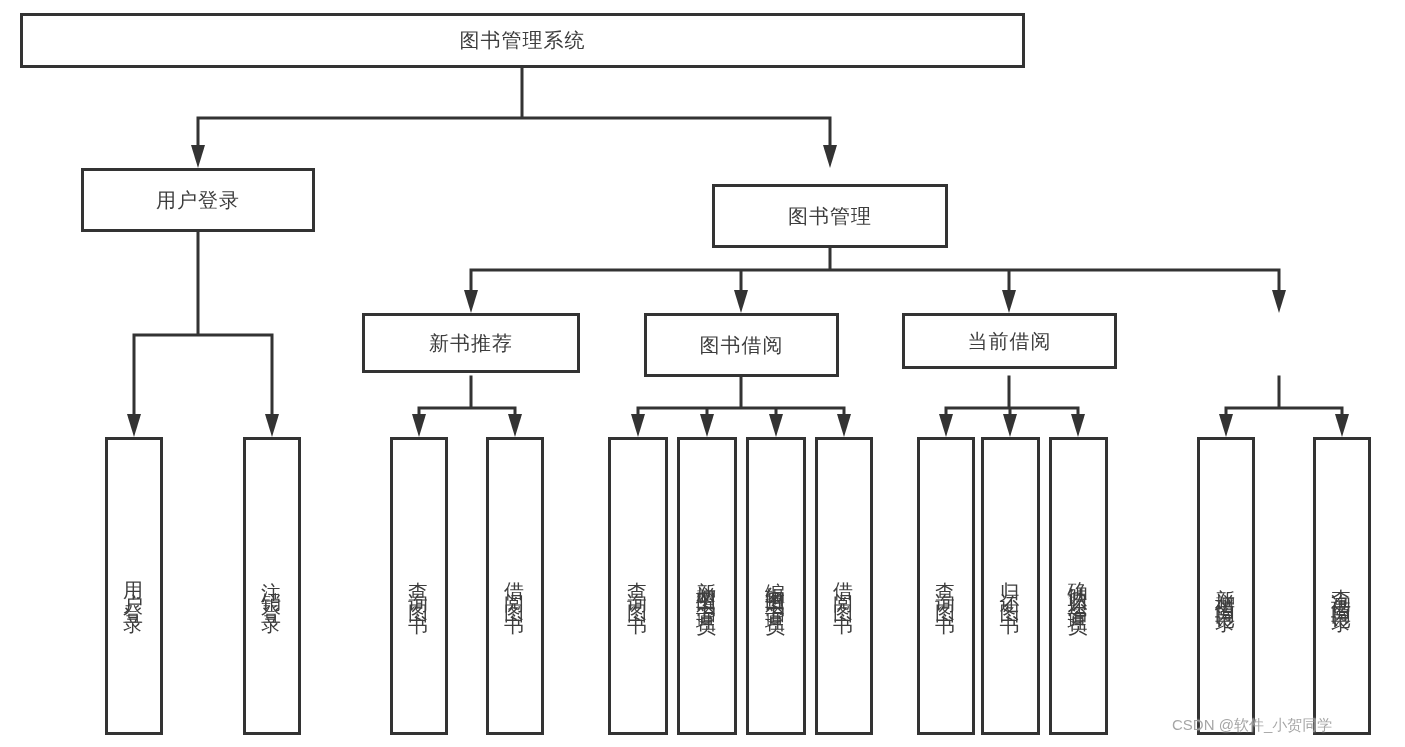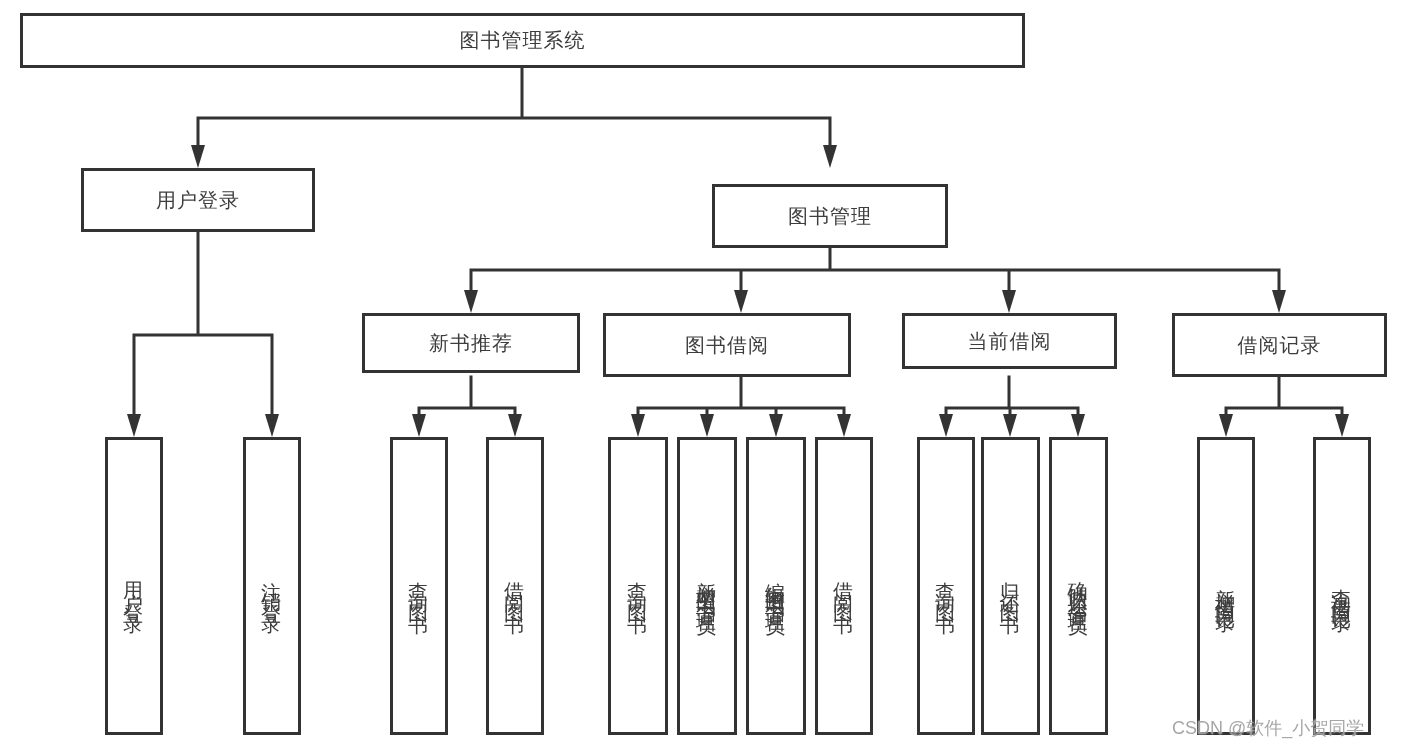--- a/index.html
+++ b/index.html
@@ -42,21 +42,21 @@
     padding-top: 4px;
   }
   .vnode.v-long {
     letter-spacing: 5px;
   }
   .watermark {
     position: absolute;
     left: 1172px;
     top: 716px;
     width: 233px;
-    font-size: 18px;
+    font-size: 15px;
     color: rgba(150, 150, 150, 0.85);
     text-shadow: 0 0 2px #ffffff;
     white-space: nowrap;
     z-index: 5;
   }
 </style>
 </head>
 <body>
 
 <div id="canvas">
@@ -107,23 +107,22 @@
       <polygon points="1335,414 1349,414 1342,437"></polygon>
     </g>
   </svg>
 
   <div class="node" style="left:20px; top:13px; width:1005px; height:55px;">图书管理系统</div>
 
   <div class="node" style="left:81px; top:168px; width:234px; height:64px;">用户登录</div>
   <div class="node" style="left:712px; top:168px; width:236px; height:64px;margin-top:16px;">图书管理</div>
 
   <div class="node" style="left:362px; top:313px; width:218px; height:60px;">新书推荐</div>
-  <div class="node" style="left:603px; top:313px; width:248px; height:64px;">图书借阅</div>
+  <div class="node" style="left:644px; top:313px; width:195px; height:64px;">图书借阅</div>
   <div class="node" style="left:902px; top:313px; width:215px; height:56px;">当前借阅</div>
-  <div class="node" style="left:1172px; top:313px; width:215px; height:64px;">借阅记录</div>
 
   <div class="node vnode" style="left:105px; top:437px; width:58px; height:298px;">用户登录</div>
   <div class="node vnode" style="left:243px; top:437px; width:58px; height:298px;">注销登录</div>
 
   <div class="node vnode" style="left:390px; top:437px; width:58px; height:298px;">查询图书</div>
   <div class="node vnode" style="left:486px; top:437px; width:58px; height:298px;">借阅图书</div>
 
   <div class="node vnode" style="left:608px; top:437px; width:60px; height:298px;">查询图书</div>
   <div class="node vnode v-long" style="left:677px; top:437px; width:60px; height:298px;">新增图书（管理员）</div>
   <div class="node vnode v-long" style="left:746px; top:437px; width:60px; height:298px;">编辑图书（管理员）</div>

